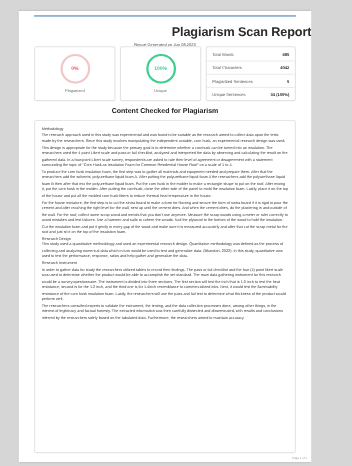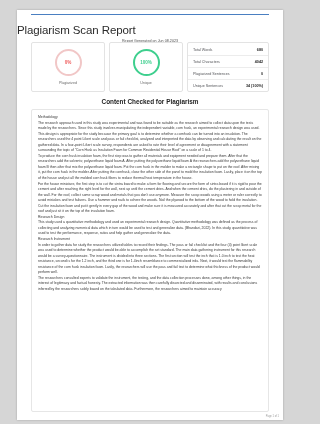--- a/index.html
+++ b/index.html
@@ -26,23 +26,23 @@
   }
   .top-rule {
     position: absolute;
     left: 14px;
     top: 4px;
     width: 238px;
     height: 1px;
     background: #4a7fc1;
   }
   .report-title {
-    text-align: left;
+    text-align: right;
     font-size: 11.5px;
-    font-weight: normal;
+    font-weight: bold;
     color: #2b2b2b;
     letter-spacing: -0.1px;
     margin-top: 14px;
   }
   .report-sub {
     text-align: center;
     font-size: 3.6px;
     color: #4a4a4a;
     margin-top: 2.5px;
     letter-spacing: 0.05px;

